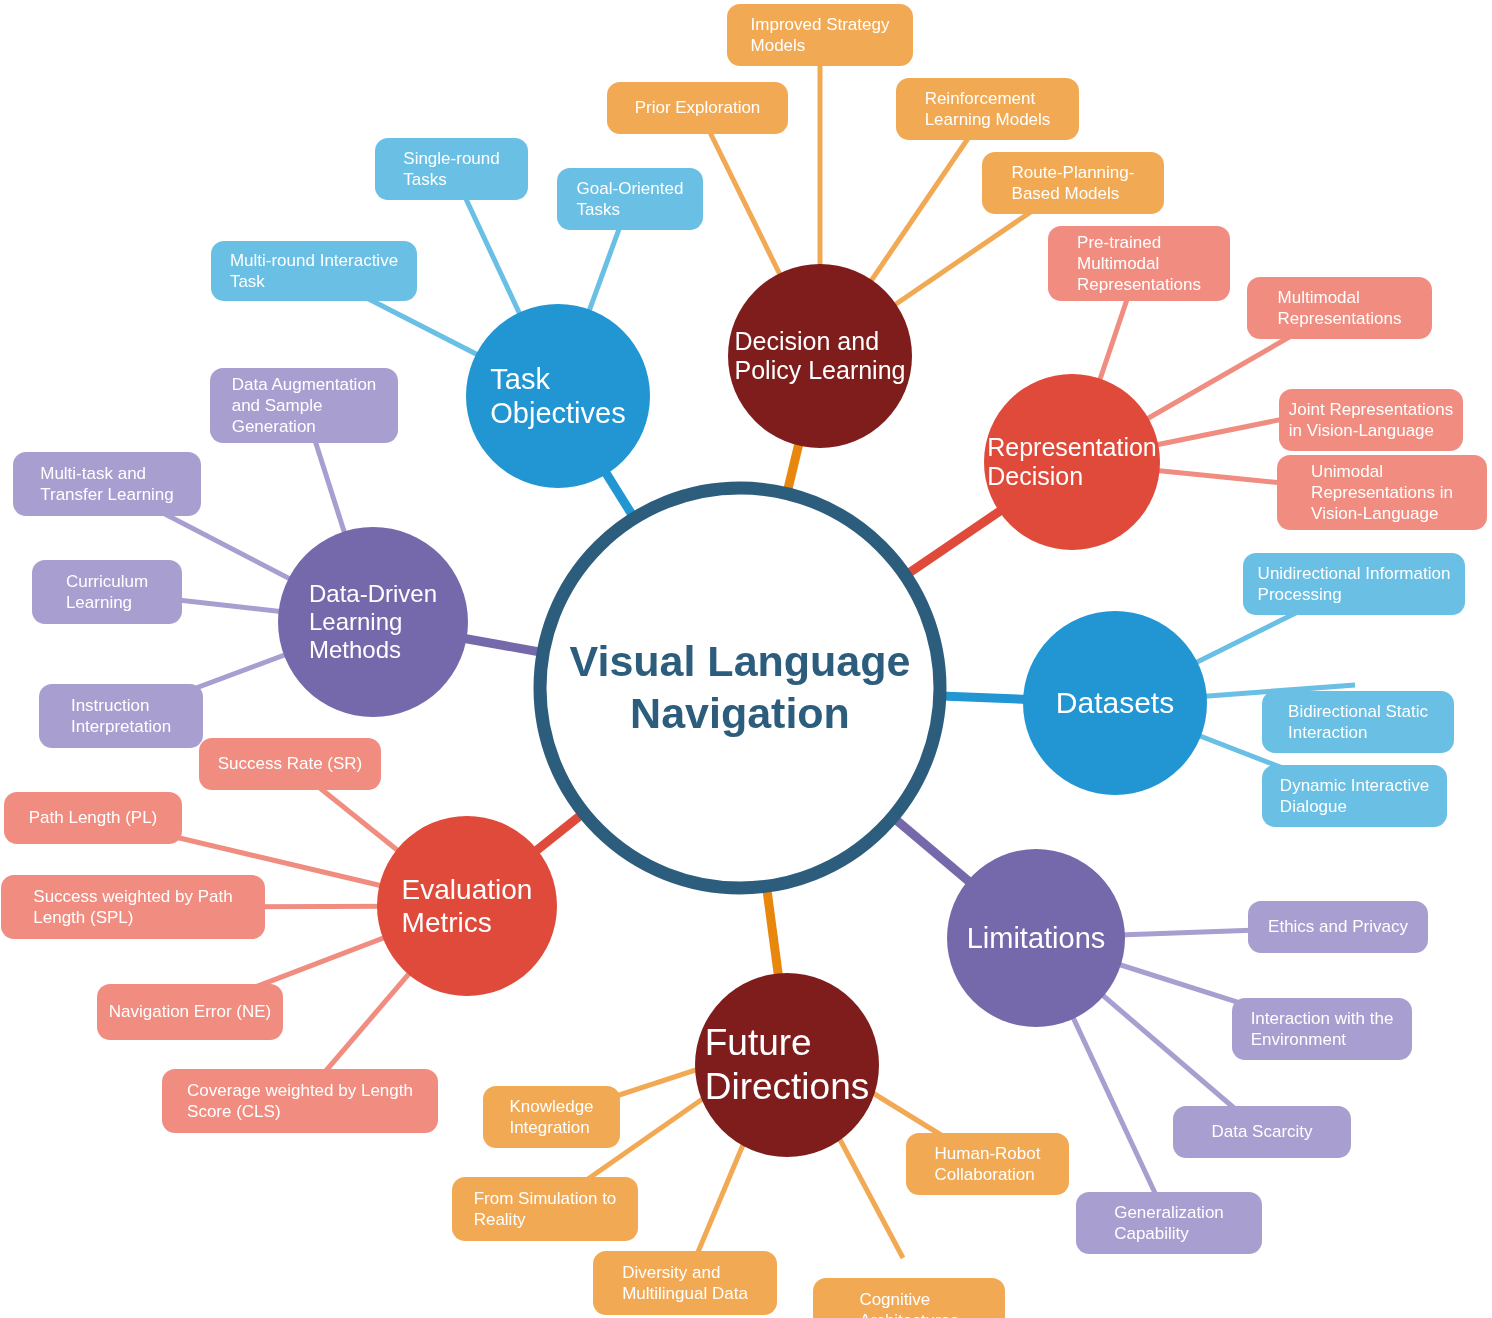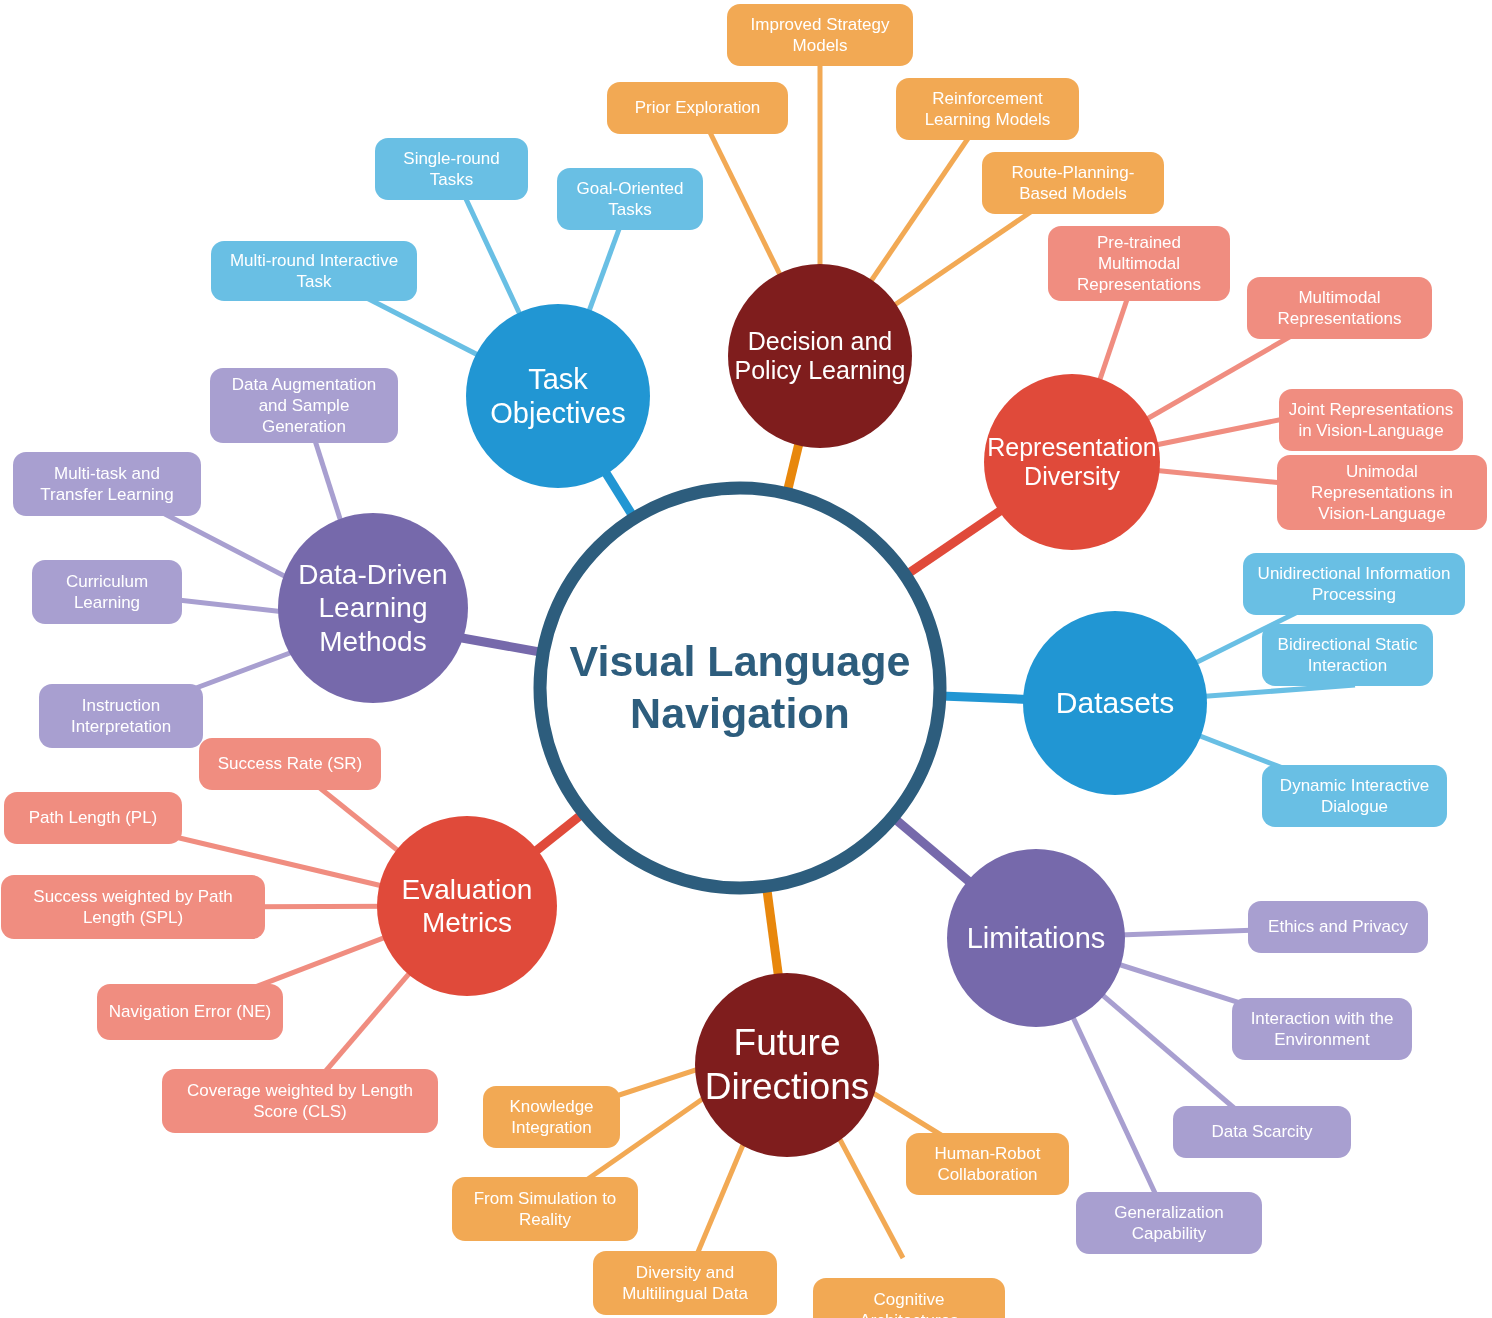--- a/index.html
+++ b/index.html
@@ -3,21 +3,21 @@
 <meta charset="utf-8">
 <style>
   html,body{margin:0;padding:0;background:#ffffff;}
   .stage{
     position:relative;width:1492px;height:1318px;background:#ffffff;
     font-family:"Liberation Sans", sans-serif;overflow:hidden;
   }
   .edges{position:absolute;left:0;top:0;z-index:1;}
   .node{
     position:absolute;z-index:3;display:flex;align-items:center;justify-content:center;
-    text-align:center;color:#ffffff;white-space:pre;box-sizing:border-box;
+    text-align:left;color:#ffffff;white-space:pre;box-sizing:border-box;
   }
   .leaf{
     border-radius:13px;font-size:17px;line-height:1.24;padding:5px 8px;z-index:2;
   }
   .branch{
     border-radius:50%;line-height:1.18;z-index:3;
   }
   .center-label{
     position:absolute;z-index:4;display:flex;align-items:center;justify-content:center;
     text-align:center;white-space:pre;color:#2d5d7d;font-weight:bold;font-size:43px;line-height:1.2;
@@ -95,28 +95,28 @@
   </svg>
 
   <div class="center-label" style="left:550px;top:608px;width:380px;height:160px">Visual Language
 Navigation</div>
 
   <div class="node branch bg-blue" style="left:466px;top:304px;width:184px;height:184px;font-size:29px">Task
 Objectives</div>
   <div class="node branch bg-orange" style="left:728px;top:264px;width:184px;height:184px;font-size:25px">Decision and
 Policy Learning</div>
   <div class="node branch bg-red" style="left:984px;top:374px;width:176px;height:176px;font-size:25px">Representation
-Diversity</div>
+Decision</div>
   <div class="node branch bg-purple" style="left:947px;top:849px;width:178px;height:178px;font-size:29px">Limitations</div>
   <div class="node branch bg-blue" style="left:1023px;top:611px;width:184px;height:184px;font-size:30px">Datasets</div>
   <div class="node branch bg-orange" style="left:695px;top:973px;width:184px;height:184px;font-size:37px">Future
 Directions</div>
   <div class="node branch bg-red" style="left:377px;top:816px;width:180px;height:180px;font-size:28px">Evaluation
 Metrics</div>
-  <div class="node branch bg-purple" style="left:278px;top:513px;width:190px;height:190px;font-size:28px">Data-Driven
+  <div class="node branch bg-purple" style="left:278px;top:527px;width:190px;height:190px;font-size:24px">Data-Driven
 Learning
 Methods</div>
 
   <div class="node leaf bg-lblue" style="left:375px;top:138px;width:153px;min-height:62px">Single-round
 Tasks</div>
   <div class="node leaf bg-lblue" style="left:557px;top:168px;width:146px;min-height:62px">Goal-Oriented
 Tasks</div>
   <div class="node leaf bg-lblue" style="left:211px;top:241px;width:206px;min-height:60px">Multi-round Interactive
 Task</div>
 
@@ -134,21 +134,21 @@
   <div class="node leaf bg-salmon" style="left:1247px;top:277px;width:185px;min-height:62px">Multimodal
 Representations</div>
   <div class="node leaf bg-salmon" style="left:1279px;top:389px;width:184px;min-height:62px">Joint Representations
 in Vision-Language</div>
   <div class="node leaf bg-salmon" style="left:1277px;top:455px;width:210px;min-height:75px">Unimodal
 Representations in
 Vision-Language</div>
 
   <div class="node leaf bg-lblue" style="left:1243px;top:553px;width:222px;min-height:62px">Unidirectional Information
 Processing</div>
-  <div class="node leaf bg-lblue" style="left:1262px;top:624px;width:171px;min-height:62px">Bidirectional Static
+  <div class="node leaf bg-lblue" style="left:1262px;top:691px;width:192px;min-height:62px">Bidirectional Static
 Interaction</div>
   <div class="node leaf bg-lblue" style="left:1262px;top:765px;width:185px;min-height:62px">Dynamic Interactive
 Dialogue</div>
 
   <div class="node leaf bg-lpurple" style="left:1248px;top:901px;width:180px;min-height:52px">Ethics and Privacy</div>
   <div class="node leaf bg-lpurple" style="left:1232px;top:998px;width:180px;min-height:62px">Interaction with the
 Environment</div>
   <div class="node leaf bg-lpurple" style="left:1173px;top:1106px;width:178px;min-height:52px">Data Scarcity</div>
   <div class="node leaf bg-lpurple" style="left:1076px;top:1192px;width:186px;min-height:62px">Generalization
 Capability</div>

